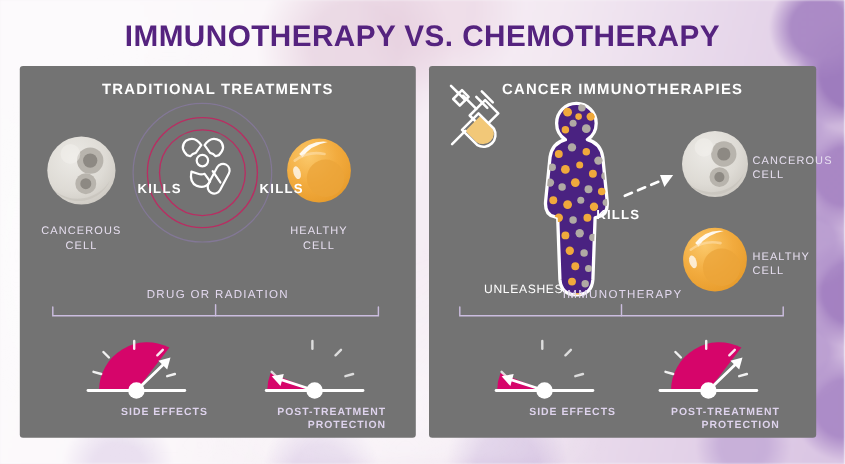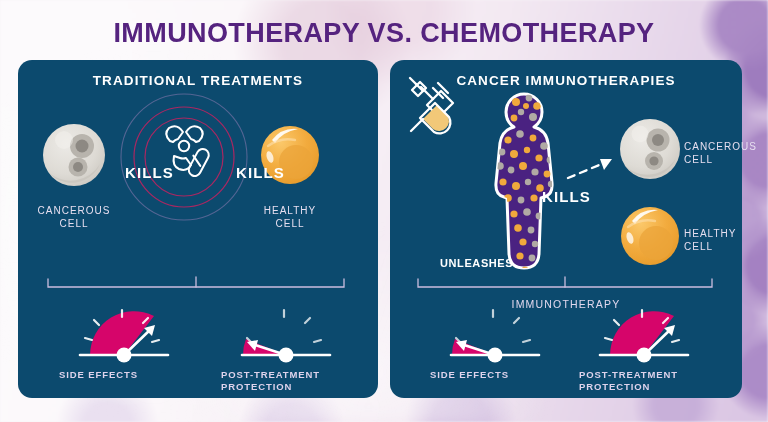--- a/index.html
+++ b/index.html
@@ -60,22 +60,22 @@
     font-weight: bold;
     letter-spacing: .4px;
     color: #55237f;
     font-family: "Liberation Sans", sans-serif;
     z-index: 5;
   }
 
   
   .panel {
     position: absolute;
-    background: #0c4a6e;
-    border-radius: 14px;
+    background: #737373;
+    border-radius: 3px;
     z-index: 4;
   }
   #panel-left  { left: 18px;  top: 60px; width: 360px; height: 338px; }
   #panel-right { left: 390px; top: 60px; width: 352px; height: 338px; }
 
   .panel-title {
     position: absolute;
     left: 0; right: 0; top: 13px;
     text-align: center;
     color: #ffffff;
@@ -88,55 +88,55 @@
     position: absolute;
     color: #e7dff0;
     font-size: 10px;
     letter-spacing: 1px;
     line-height: 13px;
     text-align: center;
   }
   .lbl-kills {
     position: absolute;
     color: #ffffff;
-    font-size: 15px;
+    font-size: 12px;
     font-weight: bold;
     letter-spacing: 1.1px;
     text-align: right;
   }
   .lbl-bracket {
     position: absolute;
     left: 0; right: 0;
     text-align: center;
     color: #e2d8ee;
     font-size: 10.5px;
     letter-spacing: 1.2px;
   }
   .lbl-gauge {
     position: absolute;
     color: #ded3ec;
     font-size: 9.5px;
     font-weight: bold;
     letter-spacing: .9px;
     line-height: 12px;
-    text-align: left;
+    text-align: right;
     width: 130px;
   }
   .unleashes {
     position: absolute;
     left: 408px;
     top: 196px;
     width: 92px;
     color: #ffffff;
     font-size: 11px;
     line-height: 14.5px;
     letter-spacing: .2px;
   }
   .unleashes .head {
-    font-weight: bold;
+    font-weight: normal;
     letter-spacing: .6px;
     padding-left: 40px;
   }
   .svg-abs { position: absolute; left: 0; top: 0; overflow: visible; }
 </style>
 </head>
 <body>
 
 <div id="page">
 
@@ -233,20 +233,21 @@
       <span>CANCEROUS</span><br>
       <span>CELL</span>
     </div>
     <div class="lbl" style="left:222px; top:144px; width:100px;">
       <span>HEALTHY</span><br>
       <span>CELL</span>
     </div>
     <div class="lbl-kills" style="left:107px; top:104px;">KILLS</div>
     <div class="lbl-kills" style="left:218px; top:104px;">KILLS</div>
 
+    <div class="lbl-bracket" style="top:202px;">DRUG OR RADIATION</div>
 
     <div class="lbl-gauge" style="left:41px; top:309px;">
       <span>SIDE EFFECTS</span>
     </div>
     <div class="lbl-gauge" style="left:203px; top:309px;">
       <span>POST-TREATMENT</span><br>
       <span>PROTECTION</span>
     </div>
   </div>
 
@@ -399,21 +400,21 @@
 
     <div class="lbl" style="left:294px; top:80px; width:110px; text-align:left;">
       <span>CANCEROUS</span><br>
       <span>CELL</span>
     </div>
     <div class="lbl" style="left:294px; top:167px; width:110px; text-align:left;">
       <span>HEALTHY</span><br>
       <span>CELL</span>
     </div>
 
-    <div class="lbl-bracket" style="top:202px;margin-top:36px;">IMMUNOTHERAPY</div>
+    <div class="lbl-bracket" style="top:202px;">IMMUNOTHERAPY</div>
 
     <div class="lbl-gauge" style="left:40px; top:309px;">
       <span>SIDE EFFECTS</span>
     </div>
     <div class="lbl-gauge" style="left:189px; top:309px;">
       <span>POST-TREATMENT</span><br>
       <span>PROTECTION</span>
     </div>
   </div>
 

